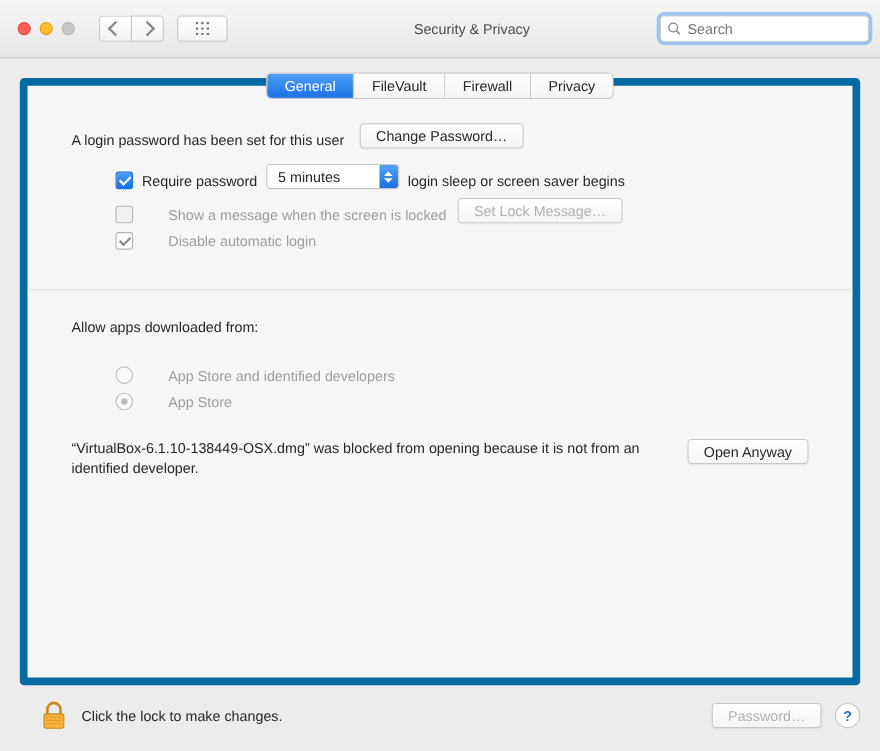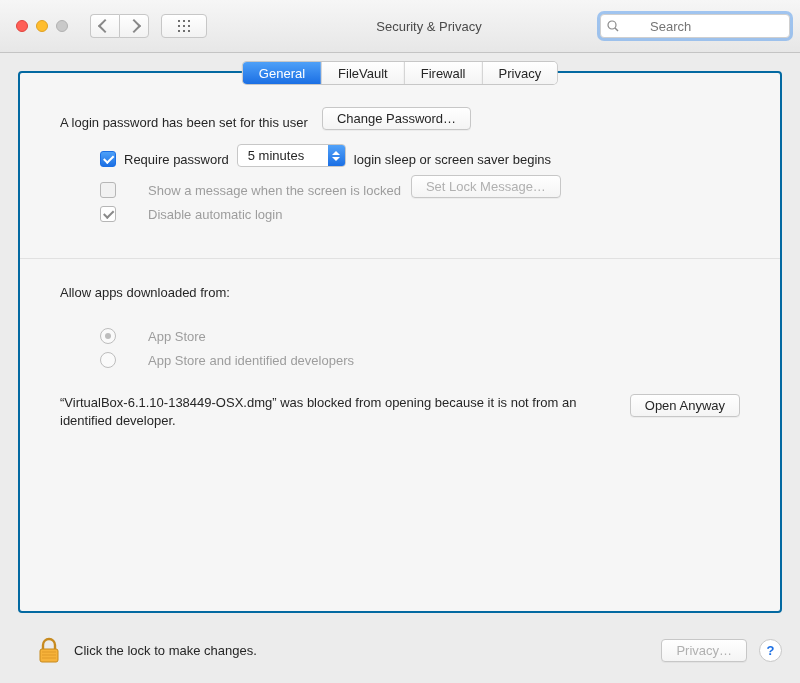--- a/index.html
+++ b/index.html
@@ -70,34 +70,33 @@
   .search-wrap{
     margin-left:auto;
     width:176px;
     height:22px;
     border:1px solid #cfcfcf;
     border-radius:4px;
     background:#ffffff;
     display:flex; align-items:center;
     padding:0 6px;
     box-shadow:0 0 0 3px rgba(93,159,236,0.55);
-    gap:25px;
   }
   .search-wrap input{
     border:none; outline:none; flex:1; font-size:13px; background:transparent;
   }
   .search-icon{width:12px;height:12px;margin-right:4px;flex:none}
 
   
   .pane{
     padding: 18px 18px 0 18px;
   }
   .panel{
     background:#f6f6f6;
-    border:2px solid #0369a1;
+    border:7px solid #0369a1;
     border-radius:4px;
     height:538px;
     position:relative;
   }
 
   
   .seg{
     display:flex;
     position:absolute;
     top:-11px;
@@ -167,20 +166,21 @@
 
   .select{
     height:21px;
     border:1px solid #c7c7c7;
     border-radius:4px;
     background:#ffffff;
     display:inline-flex; align-items:center;
     padding:0 0 0 10px;
     margin:0 8px;
     overflow:hidden;
+    gap:12px;
   }
   .select .val{min-width:70px}
   .select .stepper{
     margin-left:10px;
     width:17px; height:21px;
     background:linear-gradient(#52a2f9,#1b6fe4);
     display:flex; flex-direction:column; align-items:center; justify-content:center;
   }
   .caret{width:0;height:0;border-left:4px solid transparent;border-right:4px solid transparent;}
   .caret.up{border-bottom:4px solid #fff;margin-bottom:2px}
@@ -322,26 +322,26 @@
       <div class="row indent">
         <span class="cb gray checked"></span>
         <span class="gray-txt">Disable automatic login</span>
       </div>
 
       <hr class="divider">
 
       <div style="margin-bottom:28px">Allow apps downloaded from:</div>
 
       <div class="row indent">
+        <span class="radio"></span>
+        <span class="gray-txt">App Store and identified developers</span>
+      </div>
+      <div class="row indent">
         <span class="radio checked"></span>
         <span class="gray-txt">App Store</span>
-      </div>
-      <div class="row indent">
-        <span class="radio"></span>
-        <span class="gray-txt">App Store and identified developers</span>
       </div>
 
       <div class="blocked-row">
         <div class="msg">“VirtualBox-6.1.10-138449-OSX.dmg” was blocked from opening because it is not from an identified developer.</div>
         <span style="flex:1"></span>
         <span class="btn">Open Anyway</span>
       </div>
 
     </div>
   </div>
@@ -352,15 +352,15 @@
     <svg viewBox="0 0 30 30">
       <rect x="6" y="14" width="18" height="13" rx="2" fill="#f6b23a" stroke="#c78a1f"></rect>
       <path d="M9 14 v-4 a6 6 0 0 1 12 0 v4" fill="none" stroke="#c78a1f" stroke-width="2.4"></path>
       <line x1="8" y1="17" x2="22" y2="17" stroke="#e09a28"></line>
       <line x1="8" y1="20" x2="22" y2="20" stroke="#e09a28"></line>
       <line x1="8" y1="23" x2="22" y2="23" stroke="#e09a28"></line>
     </svg>
   </span>
   <span>Click the lock to make changes.</span>
   <span class="spacer"></span>
-  <span class="btn disabled">Privacy…</span>
+  <span class="btn disabled">Password…</span>
   <span class="help">?</span>
 </div>
 
 </body></html>

